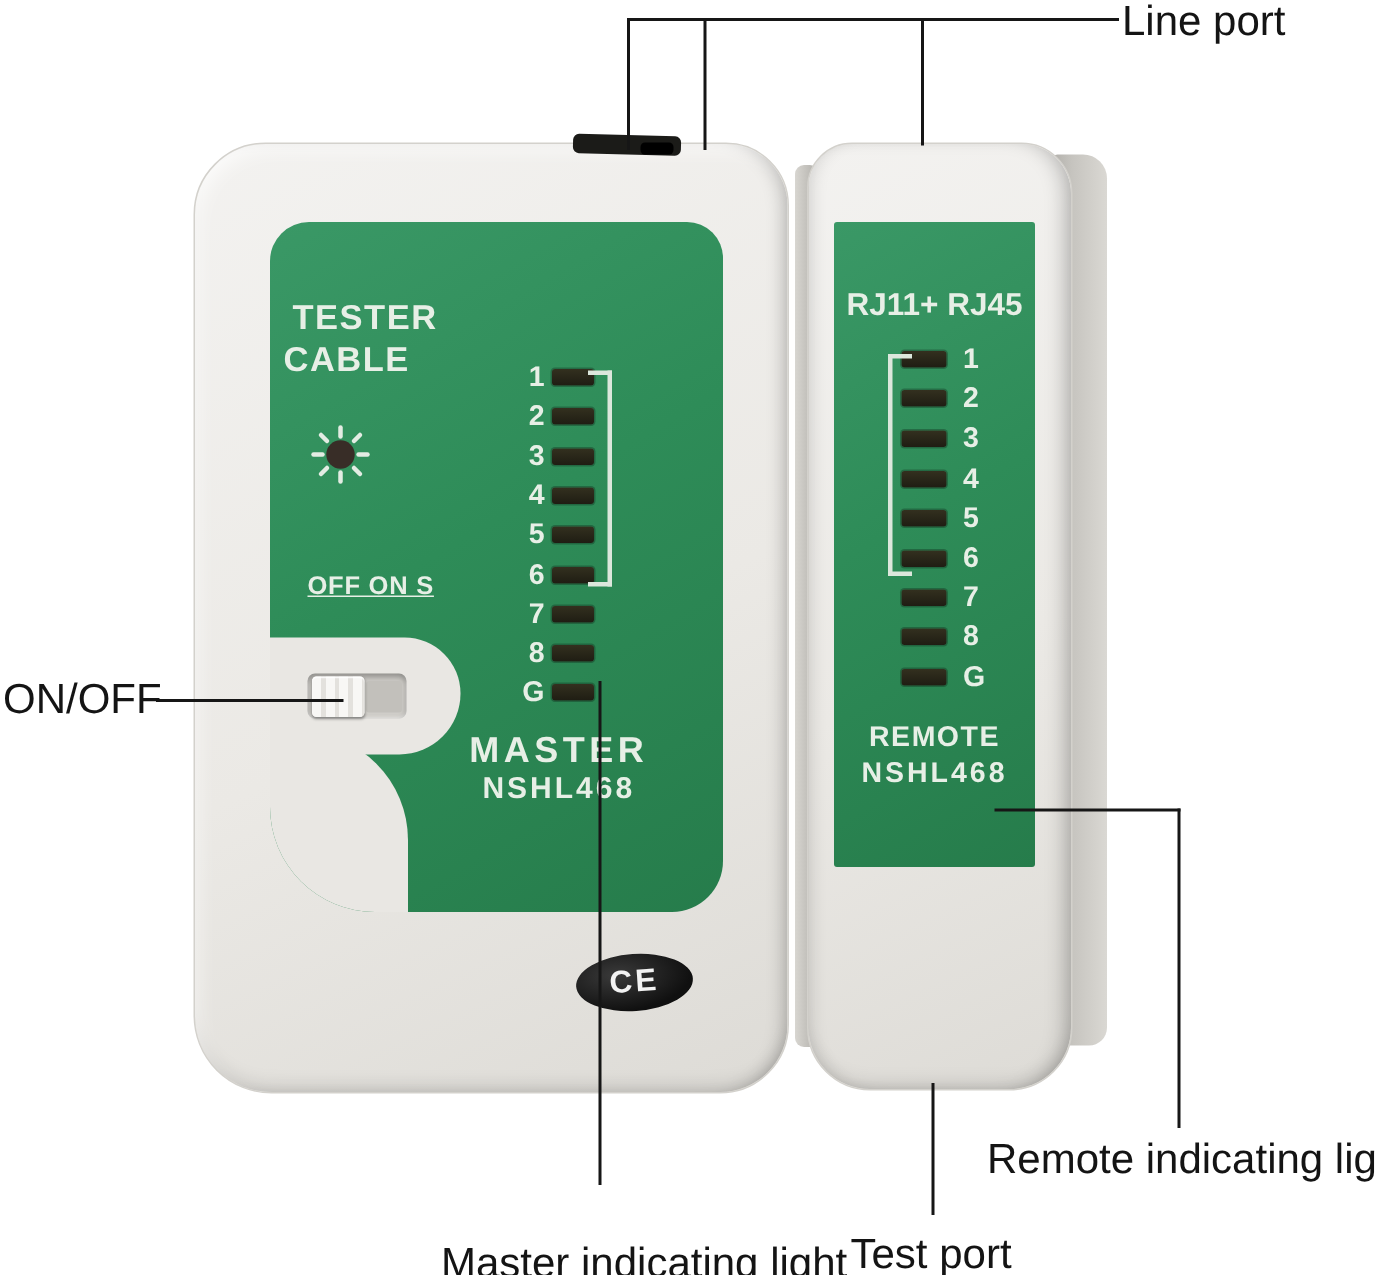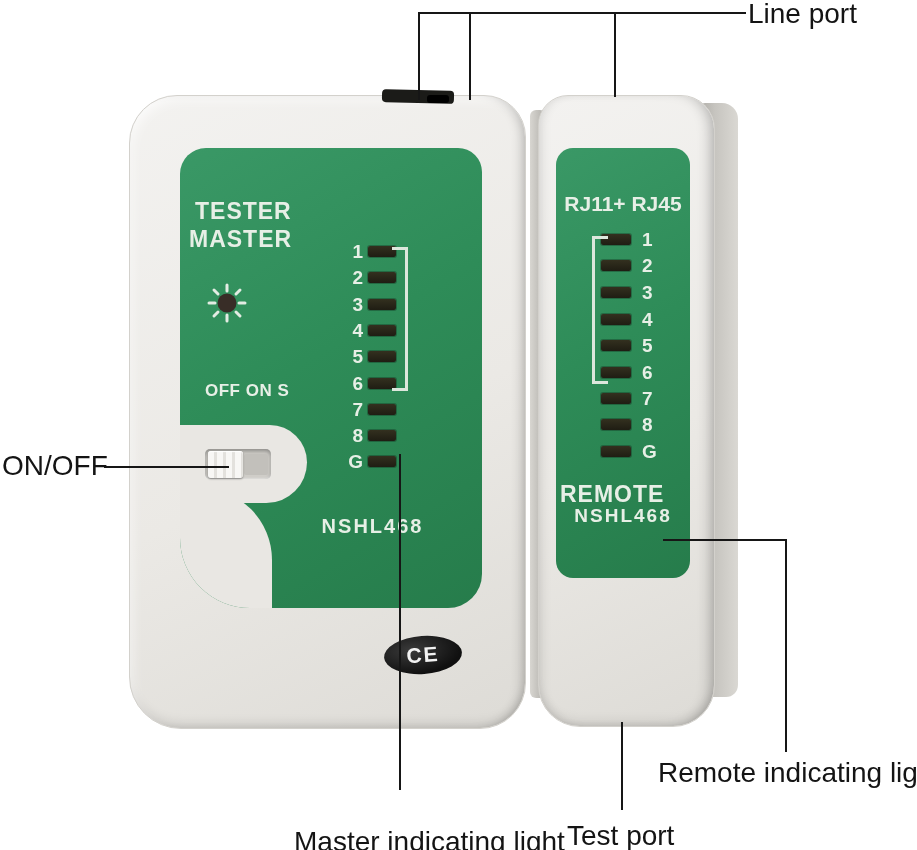--- a/index.html
+++ b/index.html
@@ -19,35 +19,35 @@
   #remote-body{left:538px;top:95px;width:175px;height:630px;border-radius:30px 34px 42px 42px;
                box-shadow:inset -11px 0 14px -8px rgba(0,0,0,.28), inset 8px 0 12px -7px rgba(0,0,0,.14),
                           inset 0 -10px 14px -9px rgba(0,0,0,.16);}
   #top-port-slot{position:absolute;left:382px;top:90px;width:72px;height:13px;background:#1b1b18;
                  border-radius:4px;transform:rotate(1.5deg);}
   #top-port-nub{position:absolute;left:427px;top:95px;width:22px;height:8px;background:#000;border-radius:3px;}
   
   .green-panel{position:absolute;overflow:hidden;
        background:linear-gradient(150deg,#3a9866 0%,#2e8c58 45%,#267c4b 100%);}
   #master-panel{left:180px;top:148px;width:302px;height:460px;border-radius:26px 24px 34px 70px;}
-  #remote-panel{left:556px;top:148px;width:134px;height:430px;border-radius:17px;}
+  #remote-panel{left:556px;top:148px;width:134px;height:430px;border-radius:2px;}
   .notch{position:absolute;background:#e9e7e3;}
   #notch-switch{left:-85px;top:277px;width:212px;height:78px;border-radius:0 44px 48px 0;}
   #notch-lower{left:-85px;top:340px;width:177px;height:140px;border-radius:0 72px 0 0;}
   
   .pnl-txt{position:absolute;color:#e7efe6;font-weight:bold;white-space:nowrap;}
   #brand-cable{left:15px;top:50px;font-size:23px;letter-spacing:1px;}
   #brand-tester{left:9px;top:78px;font-size:23px;letter-spacing:1px;}
   #master-port-label{left:142px;top:50px;font-size:23px;}
-  #switch-label{left:25px;top:233px;font-size:17px;letter-spacing:.5px;}
+  #switch-label{left:25px;top:233px;font-size:17px;letter-spacing:.5px;text-decoration:underline;}
   #master-role{left:100px;top:339px;width:185px;text-align:center;font-size:24px;letter-spacing:3px;}
   #master-model{left:100px;top:367px;width:185px;text-align:center;font-size:20px;letter-spacing:2px;}
   #master-serial{left:92px;top:402px;width:200px;text-align:center;font-size:21px;letter-spacing:1px;}
   #remote-port-label{left:8px;top:44px;width:118px;text-align:center;font-size:21px;}
-  #remote-role{left:4px;top:333px;width:126px;font-size:23px;letter-spacing:1px;}
+  #remote-role{left:4px;top:333px;width:126px;text-align:center;font-size:19px;letter-spacing:1px;}
   #remote-model{left:4px;top:357px;width:126px;text-align:center;font-size:19px;letter-spacing:2px;}
   
   .led-row{position:absolute;left:0;width:100%;height:20px;}
   .led-num{position:absolute;color:#e7efe6;font-weight:bold;font-size:19px;line-height:20px;}
   .m-num{left:145px;width:38px;text-align:right;}
   .r-num{left:86px;width:30px;text-align:left;}
   .led-box{position:absolute;top:4px;height:11px;border-radius:2px;
            background:linear-gradient(#33301f,#1f1d13);box-shadow:0 0 0 1px rgba(0,0,0,.25);}
   .m-box{left:188px;width:28px;}
   .r-box{left:45px;width:30px;}
@@ -85,21 +85,21 @@
   <div>
     <div class="dev-body" id="master-body"></div>
     <div id="top-port-slot"></div>
     <div id="top-port-nub"></div>
 
     <div class="green-panel" id="master-panel">
       <div class="notch" id="notch-switch"></div>
       <div class="notch" id="notch-lower"></div>
 
       <div class="pnl-txt" id="brand-cable">TESTER</div>
-      <div class="pnl-txt" id="brand-tester">MASTER</div>
+      <div class="pnl-txt" id="brand-tester">CABLE</div>
 
       <svg id="power-led-icon" viewBox="0 0 42 42">
         <g stroke="#e3ece3" stroke-width="3" stroke-linecap="round">
           <line x1="21" y1="3" x2="21" y2="9"></line>
             <line x1="21" y1="33" x2="21" y2="39"></line>
           <line x1="3" y1="21" x2="9" y2="21"></line>
             <line x1="33" y1="21" x2="39" y2="21"></line>
           <line x1="8" y1="8" x2="12" y2="12"></line>
             <line x1="30" y1="30" x2="34" y2="34"></line>
           <line x1="8" y1="34" x2="12" y2="30"></line>
@@ -141,20 +141,21 @@
       <div class="led-row" style="top:278px">
           <span class="led-num m-num">8</span>
           <span class="led-box m-box"></span>
         </div>
       <div class="led-row" style="top:304px">
           <span class="led-num m-num">G</span>
           <span class="led-box m-box"></span>
         </div>
       <div class="bracket" id="master-bracket"></div>
 
+      <div class="pnl-txt" id="master-role">MASTER</div>
       <div class="pnl-txt" id="master-model">NSHL468</div>
     </div>
 
     <div id="switch-slot">
       <div id="switch-track"></div>
       <div id="switch-knob"></div>
     </div>
 
     <div id="ce-badge">
         <span>CE</span>

